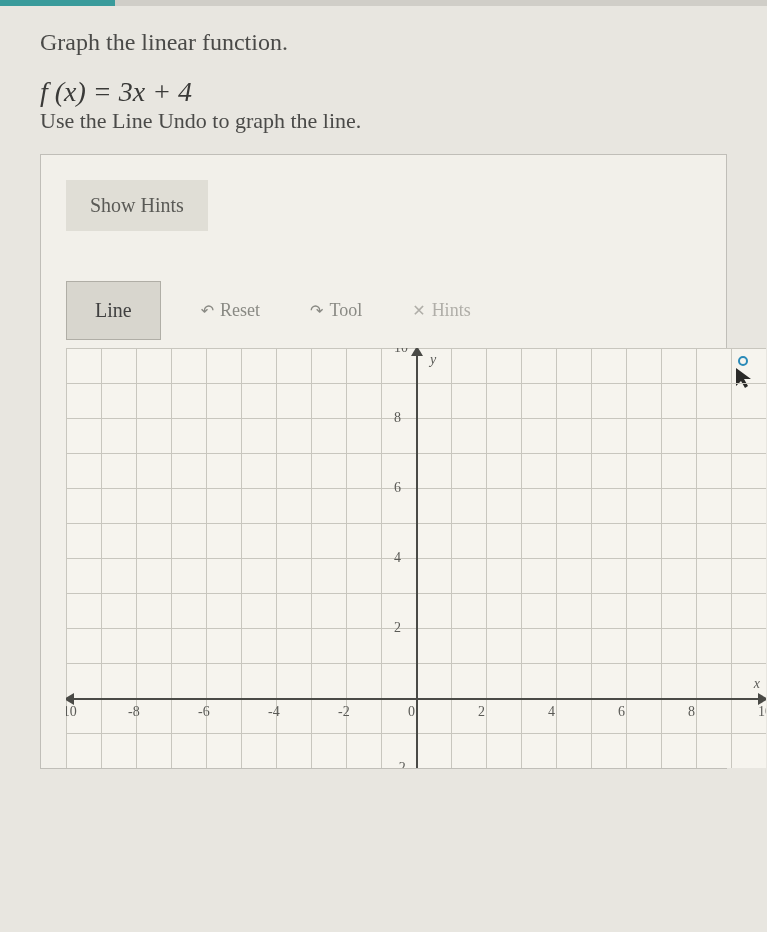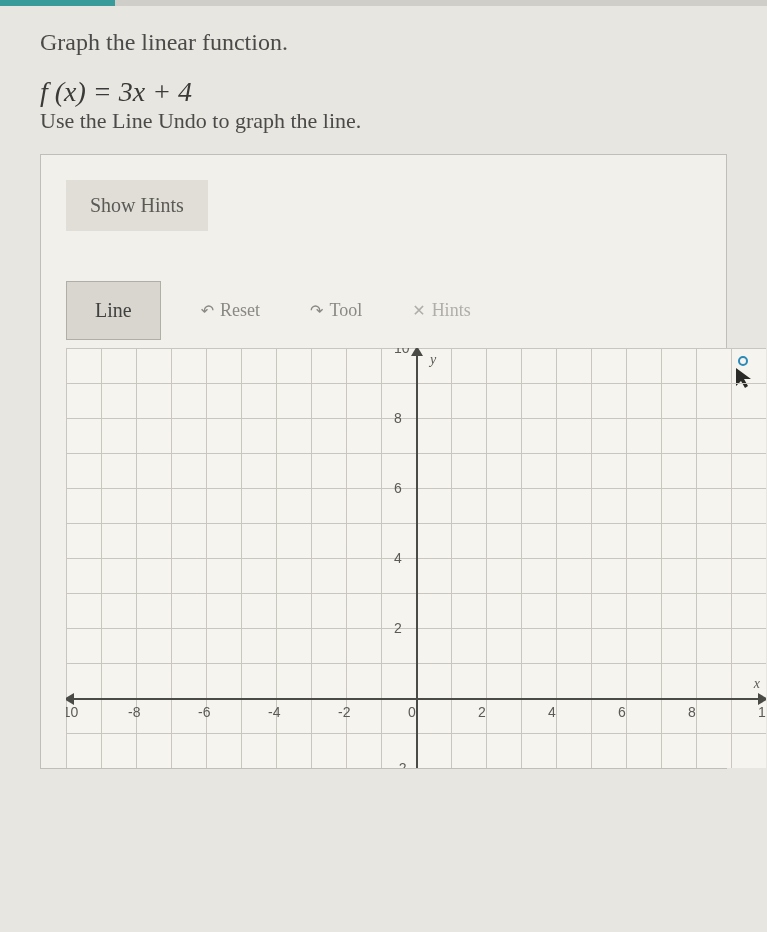--- a/index.html
+++ b/index.html
@@ -127,21 +127,21 @@
     }
     .axis.y {
       width: 2px;
       height: 100%;
       top: 0;
     }
     .tick-label {
       position: absolute;
       font-size: 14px;
       color: #5a5a56;
-      font-family: Liberation Sans, sans-serif;
+      font-family: Liberation Serif, serif;
     }
     .axis-label {
       position: absolute;
       font-size: 14px;
       font-style: italic;
       color: #5a5a56;
       font-family: 'Times New Roman', serif;
     }
     .cursor-pointer {
       position: absolute;

